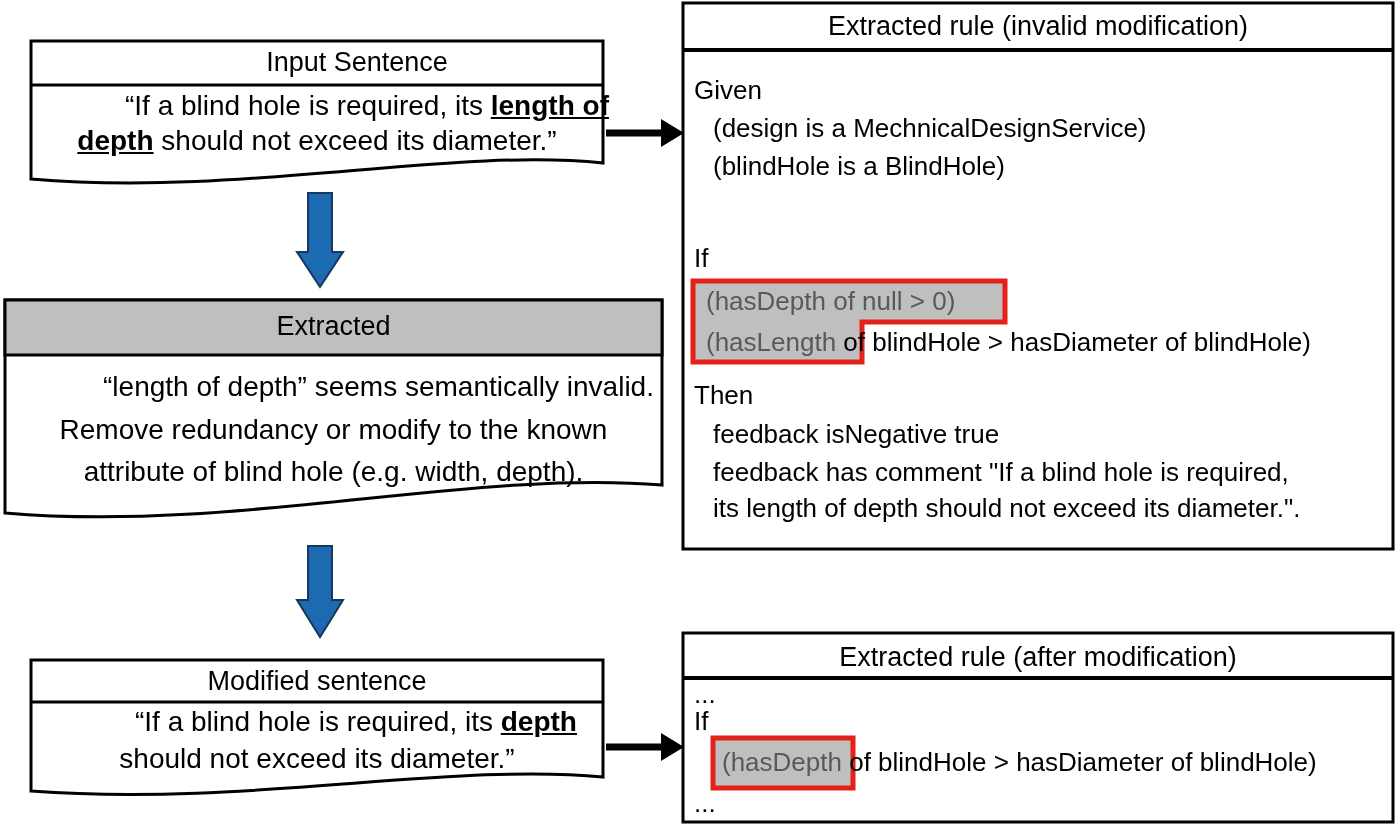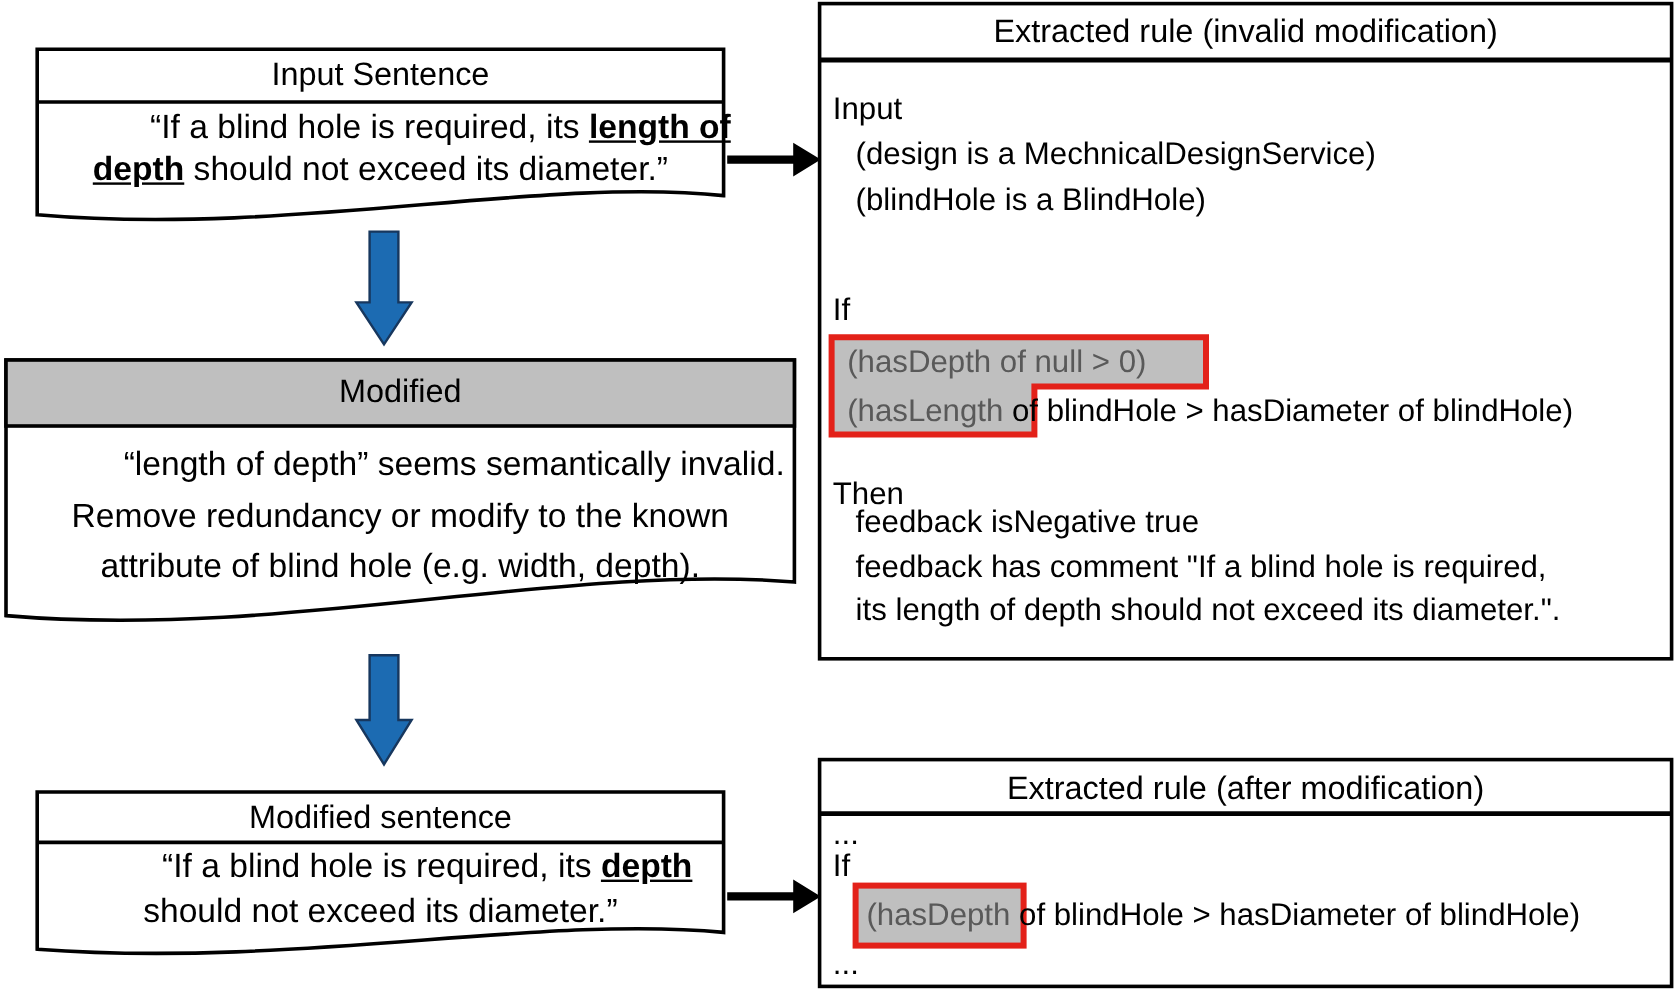--- a/index.html
+++ b/index.html
@@ -49,41 +49,41 @@
     <polygon class="blue-arrow" points="308,193 332,193 332,252 343,252 320,287 297,252 308,252"></polygon>
     <polygon class="blue-arrow" points="308,546 332,546 332,600 343,600 320,637 297,600 308,600"></polygon>
 
     <polygon class="black-arrow" points="606,129.5 661,129.5 661,119 684,133 661,147 661,136.5 606,136.5"></polygon>
     <polygon class="black-arrow" points="606,743.5 661,743.5 661,733 684,747 661,761 661,750.5 606,750.5"></polygon>
 
     <polygon class="red-highlight" points="693,281 1005,281 1005,322 862,322 862,362 693,362"></polygon>
     <rect class="red-highlight" x="713" y="738" width="140" height="50"></rect>
   </svg>
 
-  <div class="t title center" style="left:31px;top:47px;width:572px;">Input Sentence</div>
+  <div class="t title center" style="left:31px;top:47px;width:652px;">Input Sentence</div>
   <div class="t body28 center" style="left:31px;top:90px;width:672px;"><span>“If a blind hole is required, its </span><span class="em">length of</span></div>
   <div class="t body28 center" style="left:31px;top:125px;width:572px;"><span class="em">depth</span><span> should not exceed its diameter.”</span></div>
 
-  <div class="t title center" style="left:5px;top:311px;width:657px;">Modified</div>
+  <div class="t title center" style="left:5px;top:311px;width:657px;">Extracted</div>
   <div class="t body28 center" style="left:5px;top:371px;width:657px;margin-left:45px;">“length of depth” seems semantically invalid.</div>
   <div class="t body28 center" style="left:5px;top:414px;width:657px;">Remove redundancy or modify to the known</div>
   <div class="t body28 center" style="left:5px;top:456px;width:657px;">attribute of blind hole (e.g. width, depth).</div>
 
   <div class="t title center" style="left:31px;top:666px;width:572px;">Modified sentence</div>
   <div class="t body28 center" style="left:31px;top:706px;width:650px;"><span>“If a blind hole is required, its </span><span class="em">depth</span></div>
   <div class="t body28 center" style="left:31px;top:743px;width:572px;">should not exceed its diameter.”</div>
 
   <div class="t title center" style="left:683px;top:11px;width:710px;">Extracted rule (invalid modification)</div>
-  <div class="t rule" style="left:694px;top:76px;">Input</div>
+  <div class="t rule" style="left:694px;top:76px;">Given</div>
   <div class="t rule" style="left:713px;top:114px;">(design is a MechnicalDesignService)</div>
   <div class="t rule" style="left:713px;top:152px;">(blindHole is a BlindHole)</div>
   <div class="t rule" style="left:694px;top:244px;">If</div>
   <div class="t rule muted" style="left:706px;top:287px;">(hasDepth of null &gt; 0)</div>
   <div class="t rule" style="left:706px;top:328px;"><span class="muted">(hasLength</span><span> of blindHole &gt; hasDiameter of blindHole)</span></div>
-  <div class="t rule" style="left:694px;top:397px;">Then</div>
+  <div class="t rule" style="left:694px;top:381px;">Then</div>
   <div class="t rule" style="left:713px;top:420px;">feedback isNegative true</div>
   <div class="t rule" style="left:713px;top:458px;">feedback has comment "If a blind hole is required,</div>
   <div class="t rule" style="left:713px;top:494px;">its length of depth should not exceed its diameter.".</div>
 
   <div class="t title center" style="left:683px;top:642px;width:710px;">Extracted rule (after modification)</div>
   <div class="t rule" style="left:694px;top:680px;">...</div>
   <div class="t rule" style="left:694px;top:707px;">If</div>
   <div class="t rule" style="left:722px;top:748px;"><span class="muted">(hasDepth</span><span> of blindHole &gt; hasDiameter of blindHole)</span></div>
   <div class="t rule" style="left:694px;top:789px;">...</div>
 

